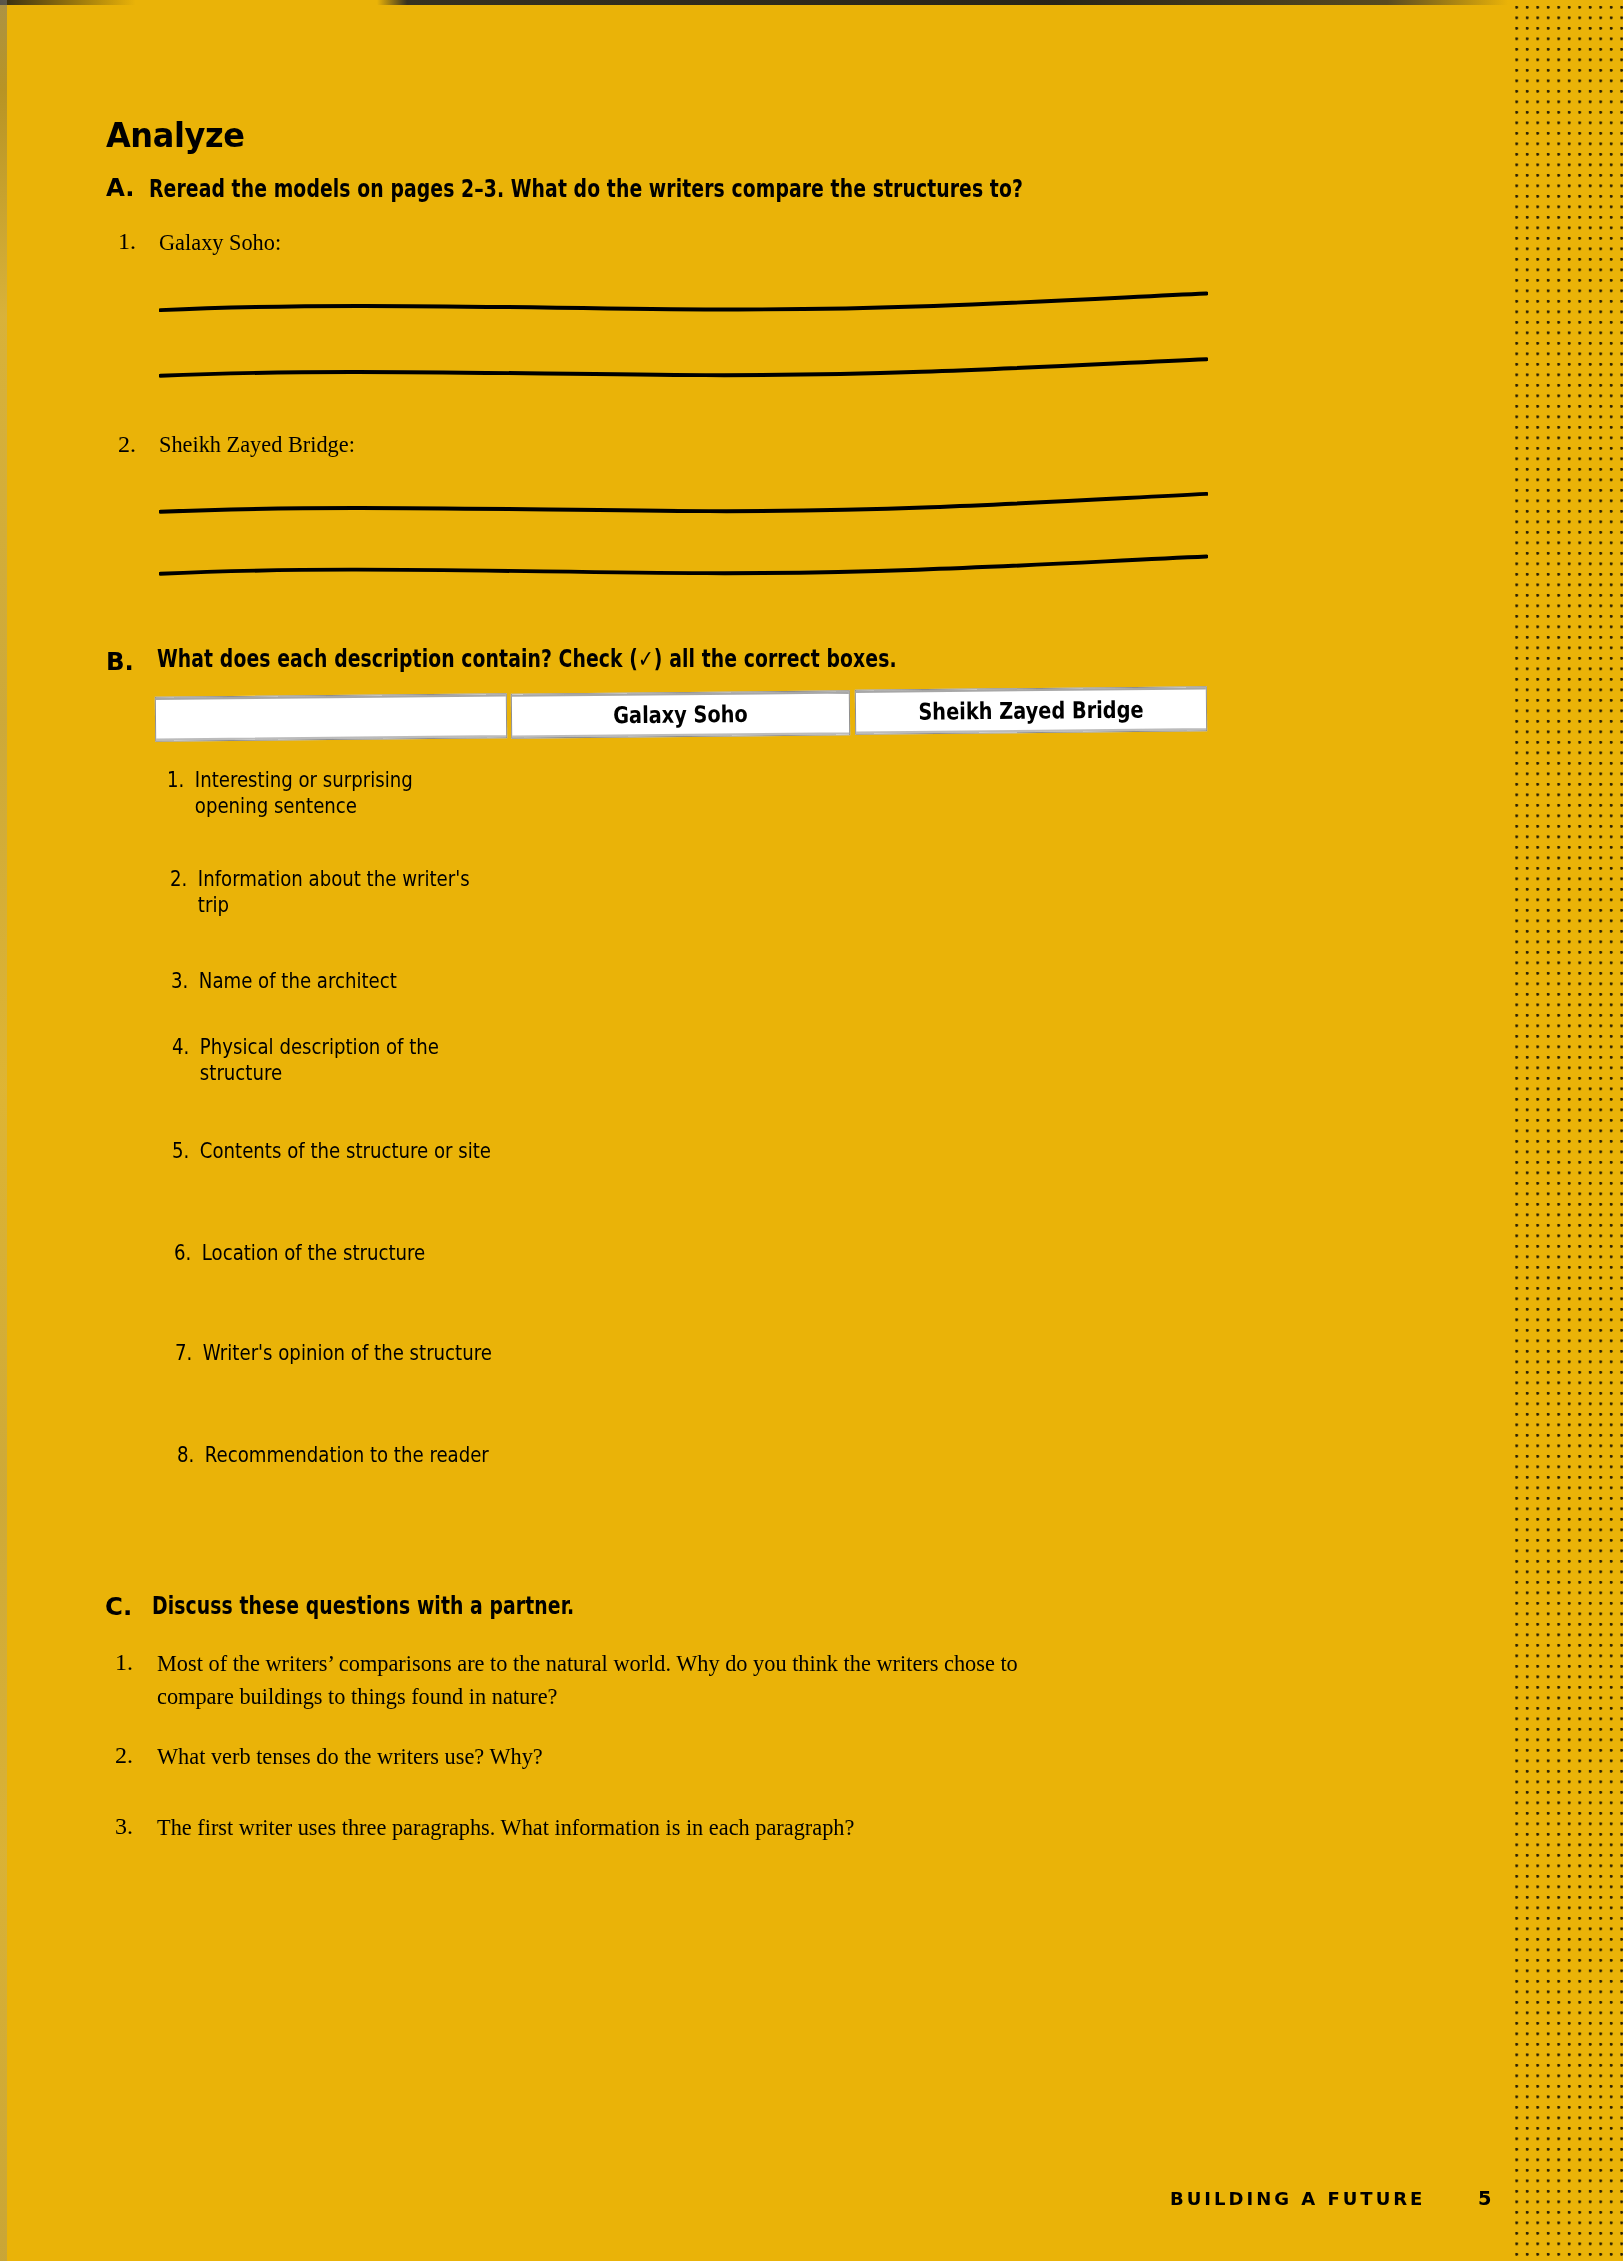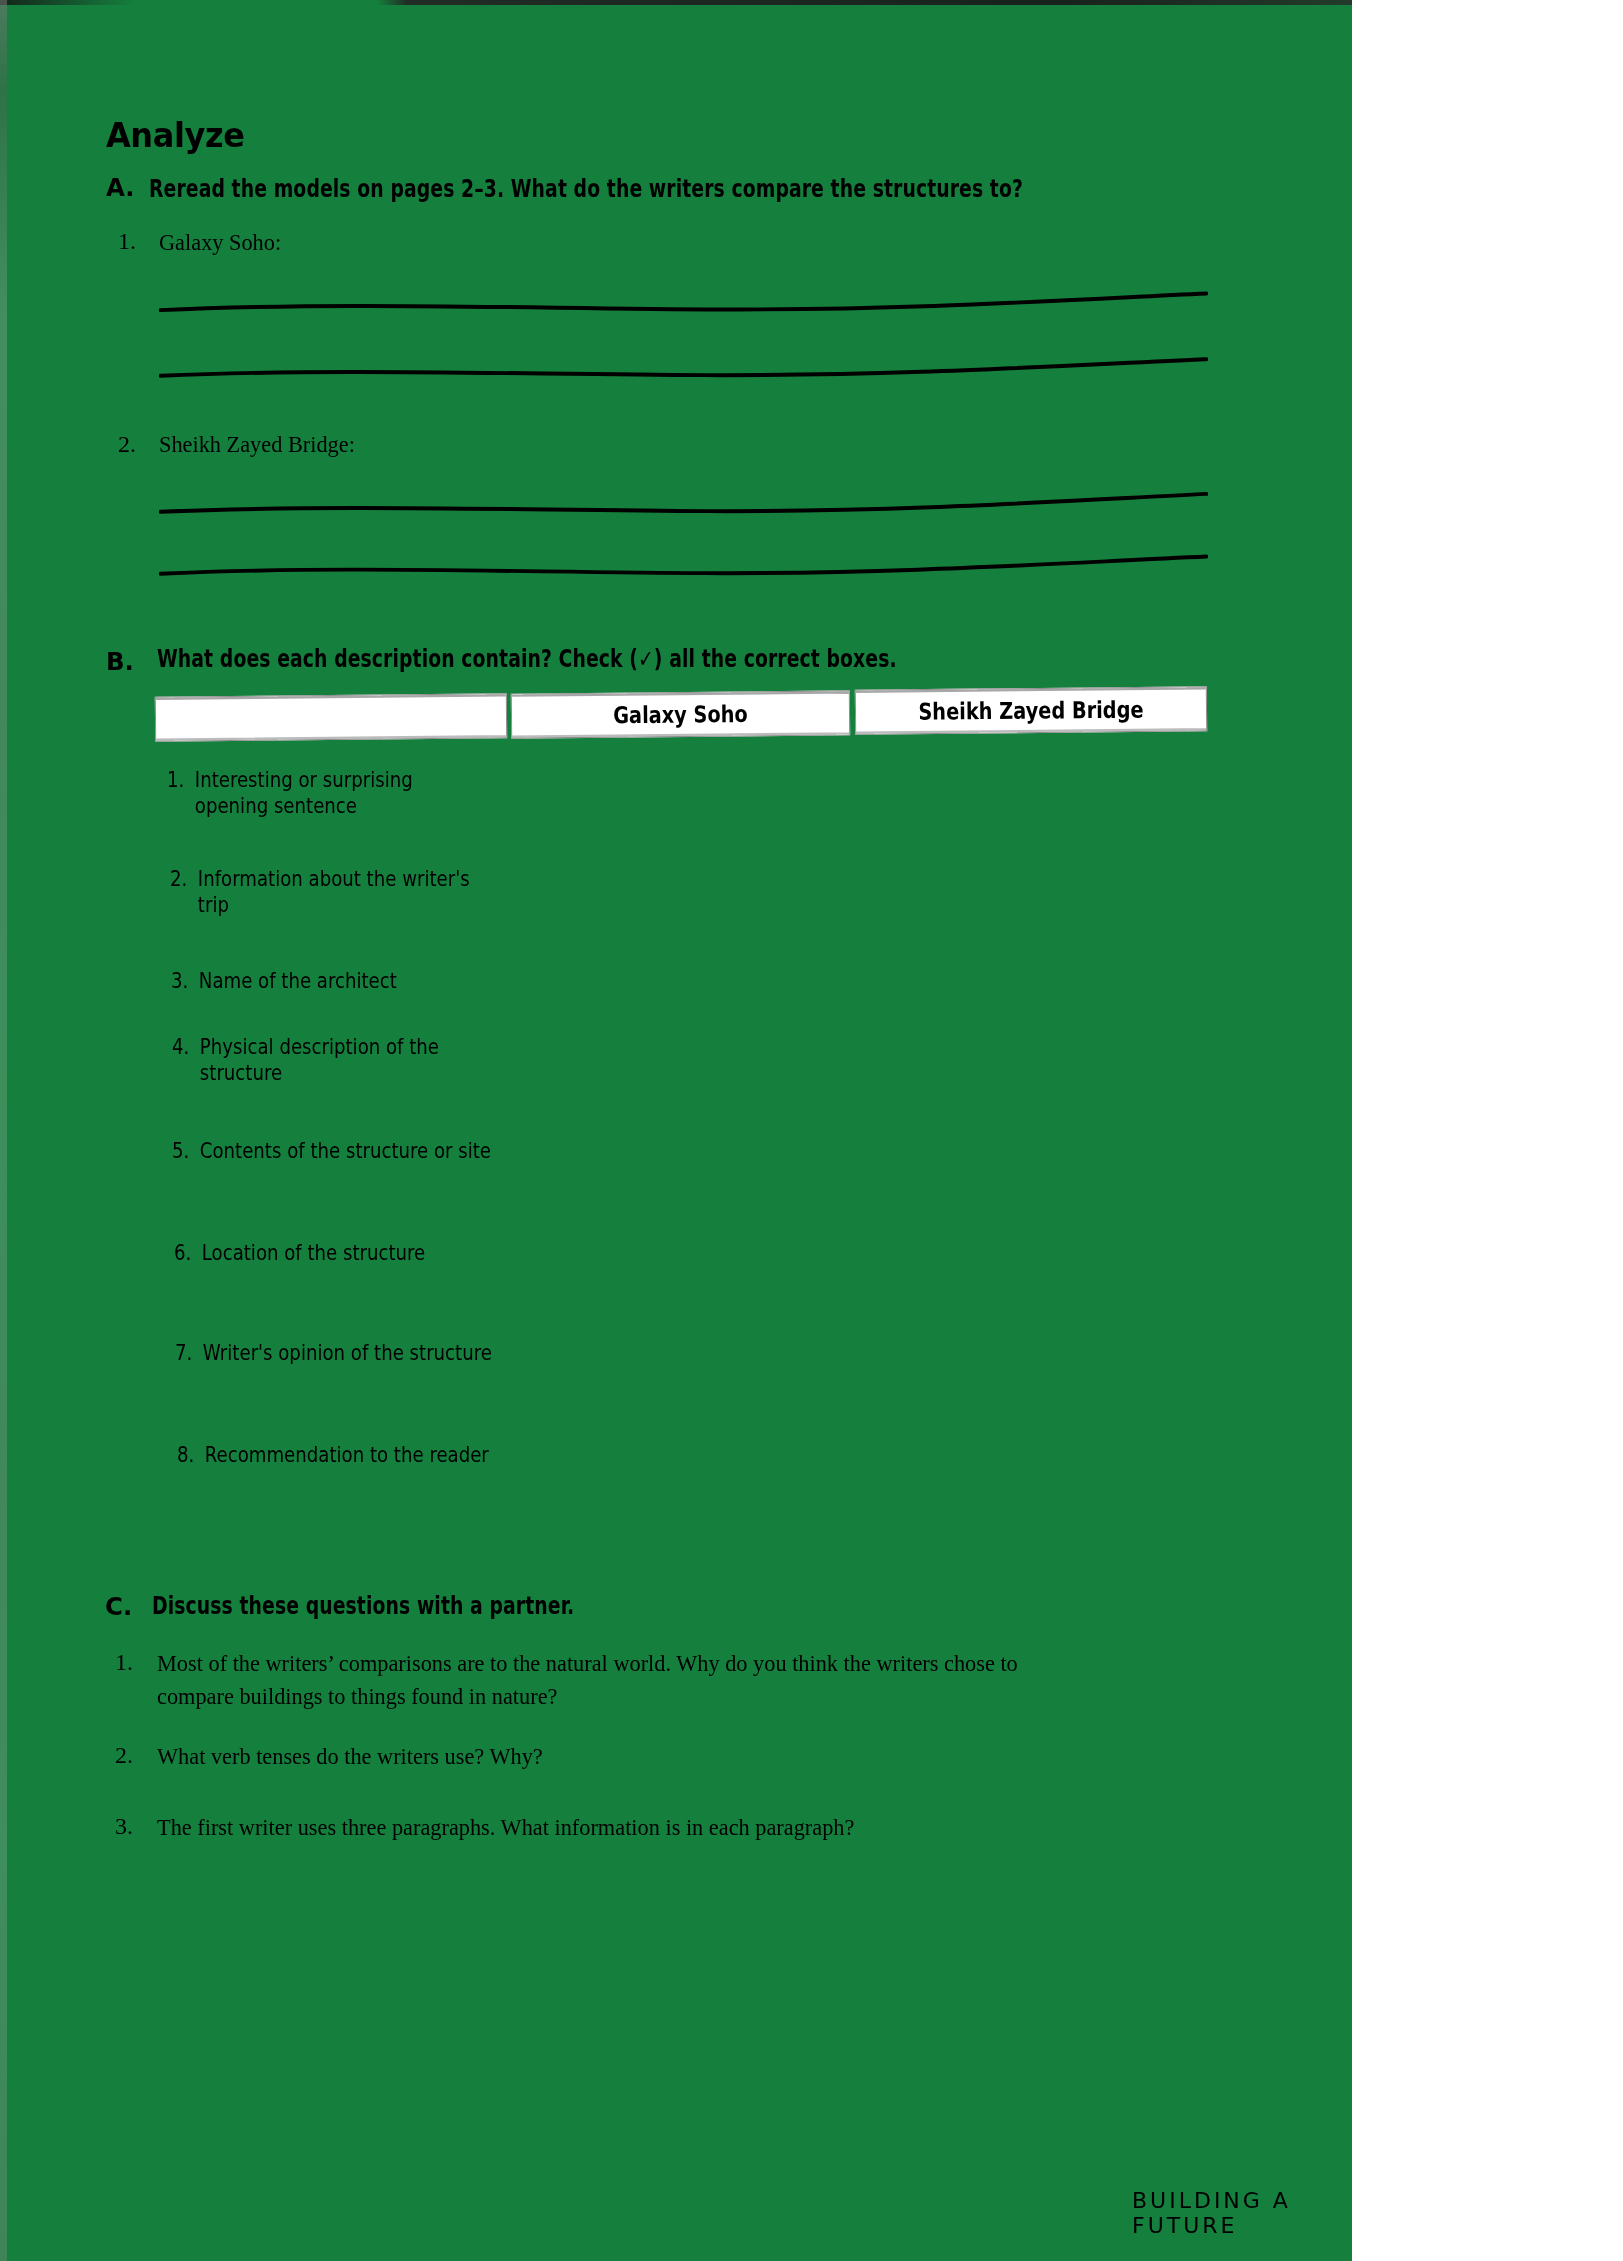--- a/index.html
+++ b/index.html
@@ -2,23 +2,23 @@
 <html style="font-size:11.5px"><head>
 <meta charset="utf-8">
 <style>
   html, body {
     margin: 0;
     padding: 0;
     background: #ffffff;
   }
   #page {
     position: relative;
-    width: 1352px;
+    width: 1623px;
     height: 2261px;
-    background: #15803d;
+    background: #eab308;
     overflow: hidden;
     font-family: "Liberation Sans", sans-serif;
     color: #000000;
   }
 
   
   #scan-top-line {
     position: absolute;
     top: 0px;
     left: 0px;
@@ -146,25 +146,25 @@
     left: 0px;
   }
   .check-item .txt {
     display: block;
     margin-left: 29px;
   }
 
   
   #footer-title {
     position: absolute;
-    left: 1132px;
+    left: 1170px;
     top: 2188px;
     font-family: "DejaVu Sans", sans-serif;
-    font-weight: 400;
-    font-size: 22px;
+    font-weight: 700;
+    font-size: 18px;
     letter-spacing: 3px;
   }
   #footer-page {
     position: absolute;
     left: 1478px;
     top: 2187px;
     font-family: "DejaVu Sans", sans-serif;
     font-weight: 700;
     font-size: 19.4px;
   }

